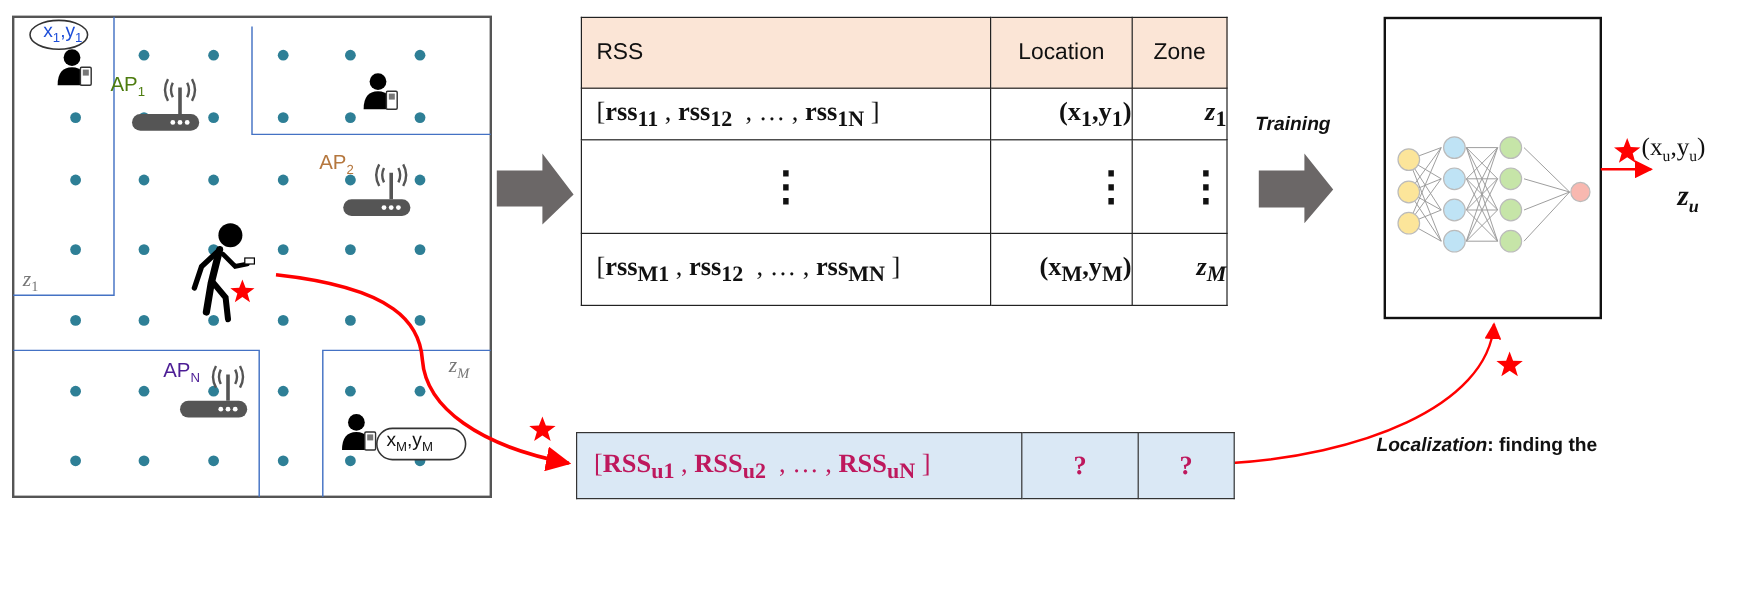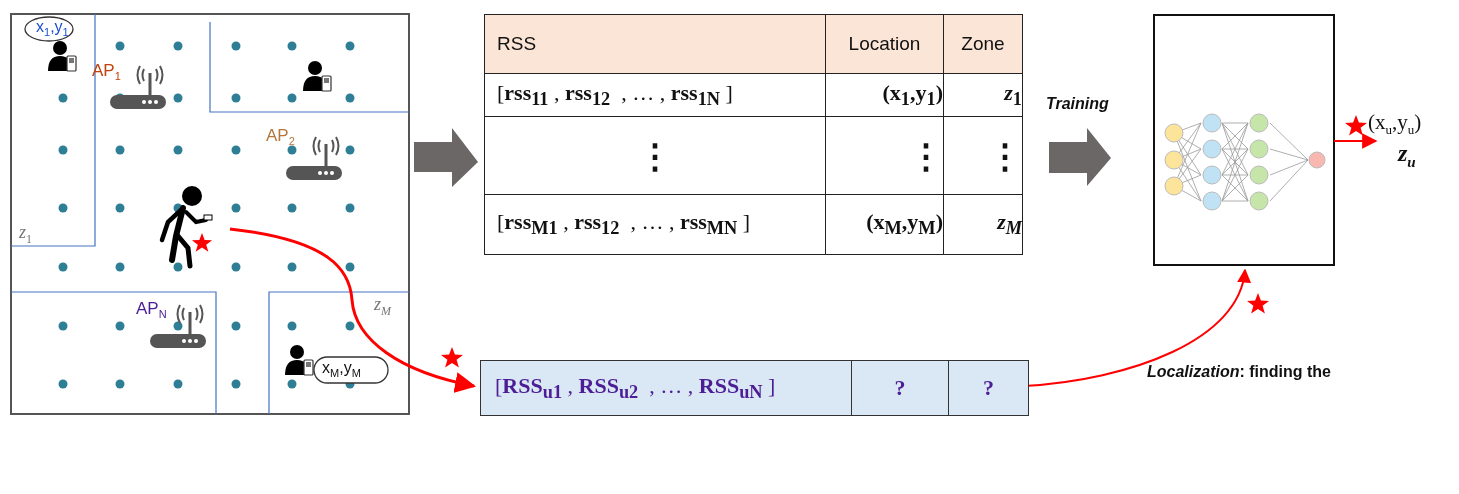--- a/index.html
+++ b/index.html
@@ -13,21 +13,21 @@
   .fp-table td { border:1.5px solid #222; padding:0; vertical-align:middle; }
   .fp-table .hdr td { background:#fbe5d6; height:58px; font-family:"Liberation Sans", sans-serif; font-size:19px; color:#111; }
   .fp-table .hdr td.rss { padding-left:12px; text-align:left; }
   .fp-table .hdr td.c { text-align:center; }
   .fp-table .row td { font-family:"Liberation Serif", serif; font-size:22px; color:#111; text-align:right; }
   .fp-table .row td.rss { text-align:left; padding-left:12px; }
   .fp-table .row td.z { font-style:italic; font-weight:bold; }
   .b { font-weight:bold; }
 
   .q-table { position:absolute; left:480px; top:360px; border-collapse:collapse; background:#dae8f5; }
-  .q-table td { border:1.5px solid #333; height:52px; font-family:"Liberation Serif", serif; font-size:22px; color:#4c1d95; text-align:center; }
+  .q-table td { border:1.5px solid #333; height:52px; font-family:"Liberation Serif", serif; font-size:22px; color:#be185d; text-align:center; }
   .q-table td.rss { text-align:left; padding-left:14px; }
 
   .caption { font-family:"Liberation Sans", sans-serif; font-size:16px; font-weight:bold; color:#111; line-height:24px; }
 </style>
 </head>
 <body>
 
 <svg class="abs" style="left:0;top:0" width="1459" height="494" viewBox="0 0 1459 494">
   <defs>
     <marker id="arrowRed" viewBox="0 0 10 10" refX="9" refY="5" markerWidth="7" markerHeight="7" orient="auto">
@@ -200,21 +200,21 @@
   <use href="#star" x="1246" y="292" width="24" height="24"></use>
 </svg>
 
 <div class="abs sans" style="left:36px;top:18px;font-size:16px;color:#1d4ed8;">
   <span>x</span><sub style="font-size:11px">1</sub>,<span>y</span><sub style="font-size:11px">1</sub>
 </div>
 <div class="abs sans" style="left:322px;top:359px;font-size:16px;color:#111;">
   <span>x</span><sub style="font-size:11px">M</sub>,<span>y</span><sub style="font-size:11px">M</sub>
 </div>
 
-<div class="abs sans" style="left:92px;top:61px;font-size:17px;color:#c2410c;">
+<div class="abs sans" style="left:92px;top:61px;font-size:17px;color:#4d7c0f;">
   <span>AP</span><sub style="font-size:11px">1</sub>
 </div>
 <div class="abs sans" style="left:266px;top:126px;font-size:17px;color:#b5773e;">
   <span>AP</span><sub style="font-size:11px">2</sub>
 </div>
 <div class="abs sans" style="left:136px;top:299px;font-size:17px;color:#4c1d95;">
   <span>AP</span><sub style="font-size:11px">N</sub>
 </div>
 
 <div class="abs serif" style="left:19px;top:222px;font-size:18px;color:#777;font-style:italic;">
@@ -263,19 +263,19 @@
     <td class="b" style="width:77px">?</td>
   </tr>
 </tbody>
   </table>
 
 <div class="abs sans" style="left:1046px;top:95px;font-size:16px;font-weight:bold;font-style:italic;color:#111;">Training</div>
 
 <div class="abs serif" style="left:1368px;top:110px;font-size:21px;font-weight:normal;color:#111;">
   (<span>x</span><sub style="font-size:13px">u</sub>,<span>y</span><sub style="font-size:13px">u</sub>)
 </div>
-<div class="abs serif" style="left:1398px;top:140px;font-size:24px;font-weight:bold;font-style:italic;color:#111;">
+<div class="abs serif" style="left:1398px;top:151px;font-size:24px;font-weight:bold;font-style:italic;color:#111;">
   <span>z</span><sub style="font-size:15px">u</sub>
 </div>
 
 <div class="abs caption" style="left:1147px;top:360px;">
   <div><i>Localization</i><span>: finding the</span></div>
 </div>
 
 </body></html>

